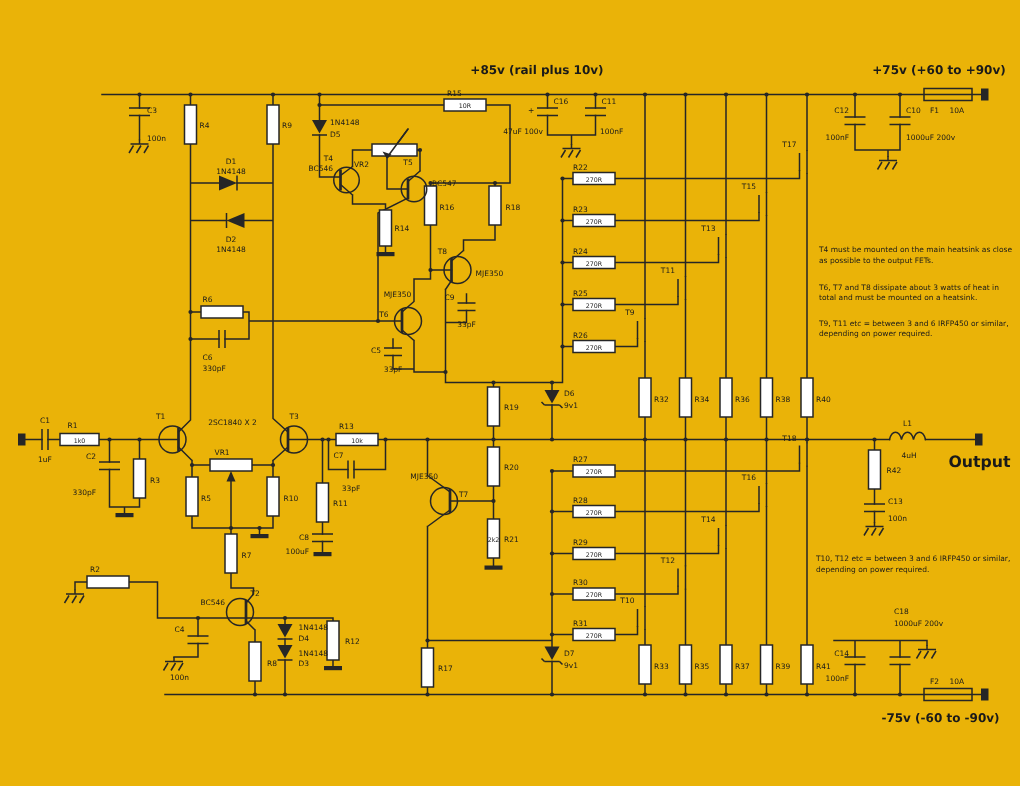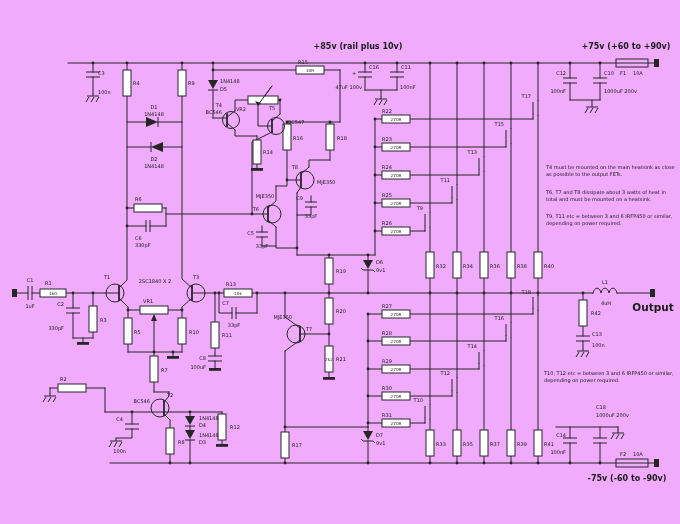--- a/index.html
+++ b/index.html
@@ -1,16 +1,16 @@
 <!DOCTYPE html>
 <html><head>
 <meta charset="utf-8">
 <style>
   html,body{margin:0;padding:0;background:#ffffff;}
-  .page{position:relative;width:680px;height:524px;background:#f0abfc;overflow:hidden;
+  .page{position:relative;width:680px;height:524px;background:#eab308;overflow:hidden;
         font-family:"DejaVu Sans",sans-serif;}
   svg{position:absolute;left:0;top:0;}
   svg path,svg rect,svg circle,svg line{stroke:#262626;fill:none;stroke-width:1;}
   svg .w{stroke-linecap:square;}
   svg .rb{fill:#ffffff;}
   svg .cp{stroke-width:1.6;}
   svg .tb{stroke-width:1.8;}
   svg .fill{fill:#262626;stroke:none;}
   svg .dot{fill:#262626;stroke:none;}
   svg text{font-family:"DejaVu Sans",sans-serif;font-size:5px;fill:#1a1a1a;stroke:none;}

